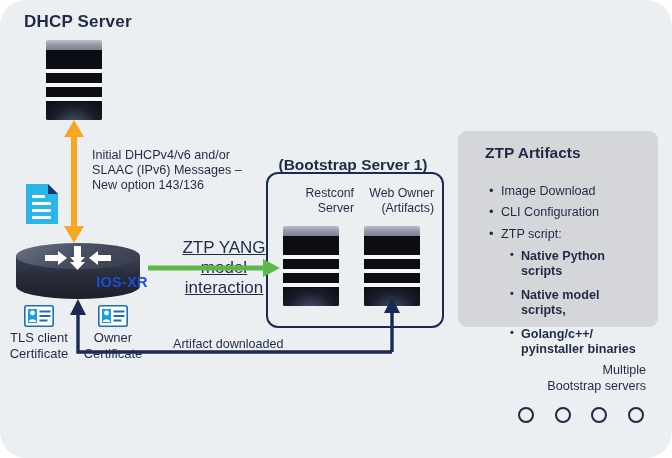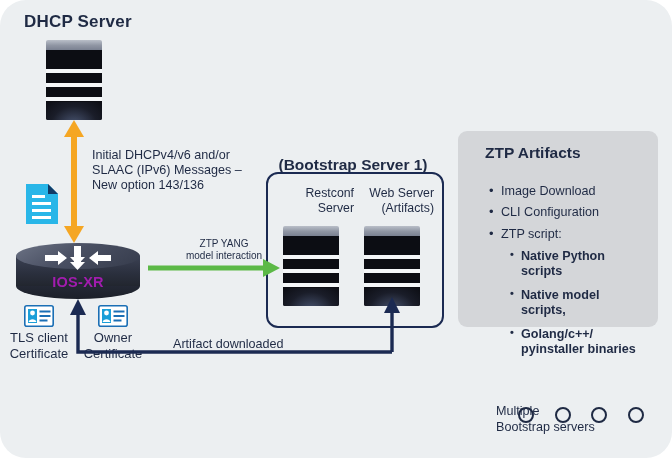--- a/index.html
+++ b/index.html
@@ -12,23 +12,23 @@
   .lbl{position:absolute;color:#1f2a44;line-height:1.18;}
 
   
   .title-dhcp{left:24px;top:12px;font-size:17px;font-weight:bold;letter-spacing:.2px;}
   .title-ztp{left:258px;top:136px;width:190px;text-align:center;
              font-size:15.5px;font-weight:bold;line-height:1.25;}
   .title-artifacts{left:468px;top:144px;font-size:15.5px;font-weight:bold;margin-left:17px;}
 
   
   .txt-dhcpmsg{left:92px;top:148px;width:150px;font-size:12.6px;}
-  .txt-yang{left:160px;top:238px;width:128px;text-align:center;font-size:10px;}
+  .txt-yang{left:160px;top:238px;width:128px;text-align:center;font-size:17px;text-decoration:underline;}
   .txt-artifactdl{left:173px;top:337px;font-size:12.6px;}
-  .txt-multi{left:496px;top:362px;width:130px;text-align:left;font-size:12.6px;line-height:1.3;margin-top:41px;}
+  .txt-multi{left:516px;top:362px;width:130px;text-align:right;font-size:12.6px;line-height:1.3;}
 
   .cert-cap{position:absolute;width:62px;text-align:center;font-size:13px;line-height:1.25;color:#1f2a44;}
   .cert-cap.a{left:8px;top:330px;}
   .cert-cap.b{left:82px;top:330px;}
 
   .srv-cap{position:absolute;width:84px;text-align:right;font-size:12.3px;line-height:1.2;}
   .srv-cap.rc{left:270px;top:186px;}
   .srv-cap.ws{left:350px;top:186px;}
 
   
@@ -61,21 +61,21 @@
 
   
   .router{position:absolute;left:16px;top:243px;width:124px;height:56px;}
   .router .cyl-top{position:absolute;left:0;top:0;width:124px;height:26px;border-radius:50%;
       background:linear-gradient(150deg,#6d7486 0%,#4a5063 45%,#353b4b 100%);}
   .router .cyl-mid{position:absolute;left:0;top:13px;width:124px;height:30px;
       background:linear-gradient(180deg,#3b4153 0%,#2a2f3d 60%,#22262f 100%);}
   .router .cyl-bot{position:absolute;left:0;top:30px;width:124px;height:26px;border-radius:50%;
       background:linear-gradient(180deg,#2b3040 0%,#1c2029 100%);}
   .router .rtxt{position:absolute;left:0;top:31px;width:124px;text-align:center;
-      font-size:14.5px;font-weight:bold;color:#a21caf;letter-spacing:.3px;}
+      font-size:14.5px;font-weight:bold;color:#1d4ed8;letter-spacing:.3px;padding-left:44px;}
   .router svg.glyph{position:absolute;left:28px;top:2px;}
 
   
   .docicon{position:absolute;left:24px;top:182px;}
 
   
   .certicon{position:absolute;}
   .certicon.a{left:24px;top:305px;}
   .certicon.b{left:98px;top:305px;}
 
@@ -177,21 +177,21 @@
     <span>(Bootstrap Server 1)</span>
   </div>
 
   <div class="ztpbox"></div>
 
   <div class="lbl srv-cap rc">
     <span>Restconf</span><br>
     <span>Server</span>
   </div>
   <div class="lbl srv-cap ws">
-    <span>Web Server</span><br>
+    <span>Web Owner</span><br>
     <span>(Artifacts)</span>
   </div>
 
   <div class="rack" style="left:283px;top:226px;width:56px;height:80px;">
     <div class="top"></div>
     <div class="body">
       <div class="stripe" style="top:27%;"></div>
       <div class="stripe" style="top:47%;"></div>
       <div class="stripe" style="top:67%;"></div>
     </div>

